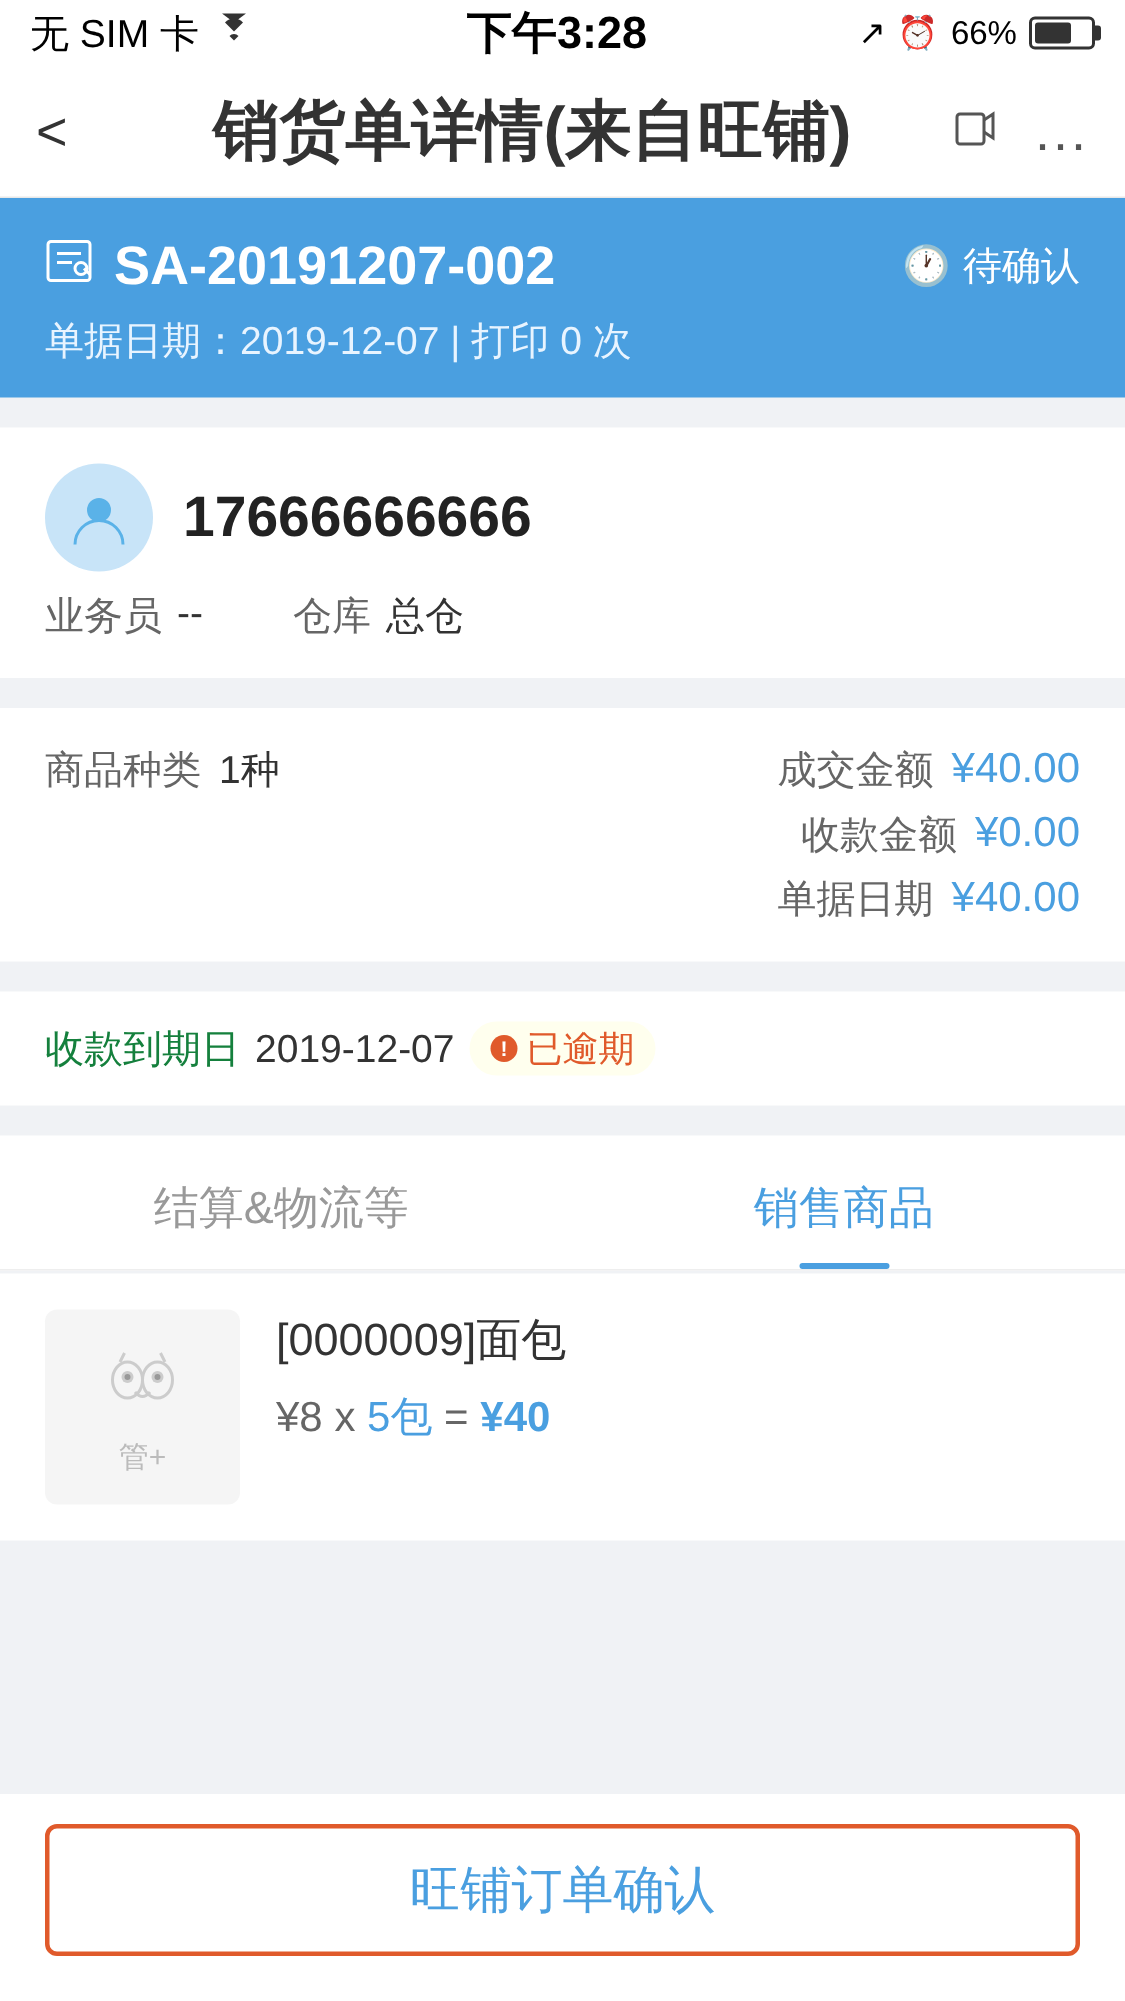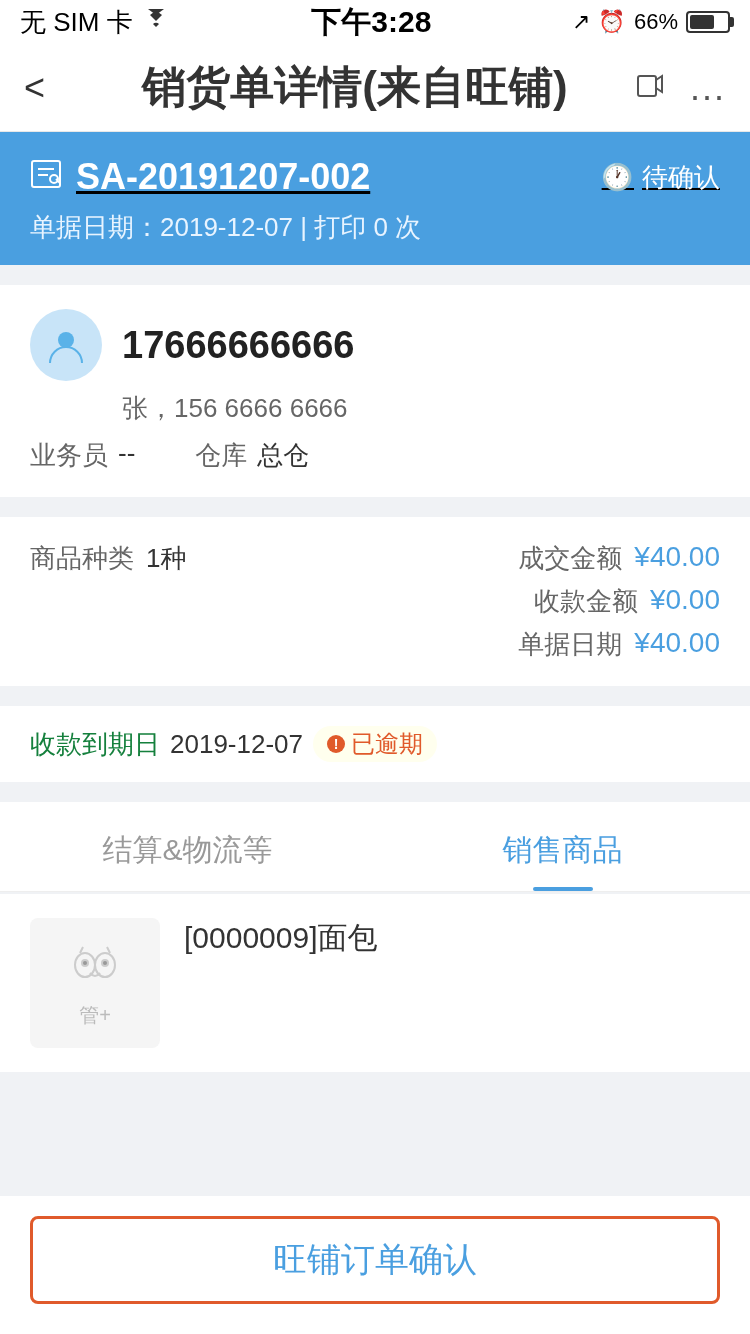--- a/index.html
+++ b/index.html
@@ -110,21 +110,20 @@
     .order-header {
       background: #4a9fe0;
       padding: 24px 30px 20px;
       margin: 0;
     }
     .order-header-top {
       display: flex;
       align-items: center;
       justify-content: space-between;
       margin-bottom: 12px;
-      text-decoration: underline;
     }
     .order-number {
       font-size: 36px;
       font-weight: 700;
       color: #fff;
       display: flex;
       align-items: center;
       gap: 10px;
     }
     .order-status {
@@ -449,21 +448,20 @@
 <div class="customer-section">
   <div class="customer-row">
     <div class="avatar">
       <svg width="44" height="44" viewBox="0 0 44 44" fill="none">
         <circle cx="22" cy="17" r="8" fill="#5ab2e8"></circle>
         <path d="M6 40c0-8.837 7.163-16 16-16s16 7.163 16 16" stroke="#5ab2e8" stroke-width="2" fill="none"></path>
       </svg>
     </div>
     <span class="customer-phone">17666666666</span>
   </div>
-  <div class="customer-detail">张，156 6666 6666</div>
   <div class="customer-meta">
     <div class="meta-item">
       <span class="meta-label">业务员</span>
       <span class="meta-value">--</span>
     </div>
     <div class="meta-item">
       <span class="meta-label">仓库</span>
       <span class="meta-value">总仓</span>
     </div>
   </div>
@@ -524,20 +522,23 @@
             <circle cx="40" cy="26" r="2" fill="#999"></circle>
             <path d="M25 36 Q30 42 35 36" stroke="#ccc" stroke-width="2" fill="none"></path>
             <path d="M15 16 L18 10 M45 16 L42 10" stroke="#ccc" stroke-width="2"></path>
           </svg>
         </span>
         <span class="brand-text">管+</span>
       </div>
     </div>
     <div class="product-info">
       <div class="product-name">[0000009]面包</div>
+      <div class="product-price">
+        <span>¥8 x </span><span class="price-qty">5包</span><span> = </span><span class="price-total">¥40</span>
+      </div>
     </div>
   </div>
 </div>
 
 <div class="bottom-area" style="height:260px;"></div>
 
 <div class="confirm-btn-wrapper">
   <button class="confirm-btn">旺铺订单确认</button>
 </div>
 

